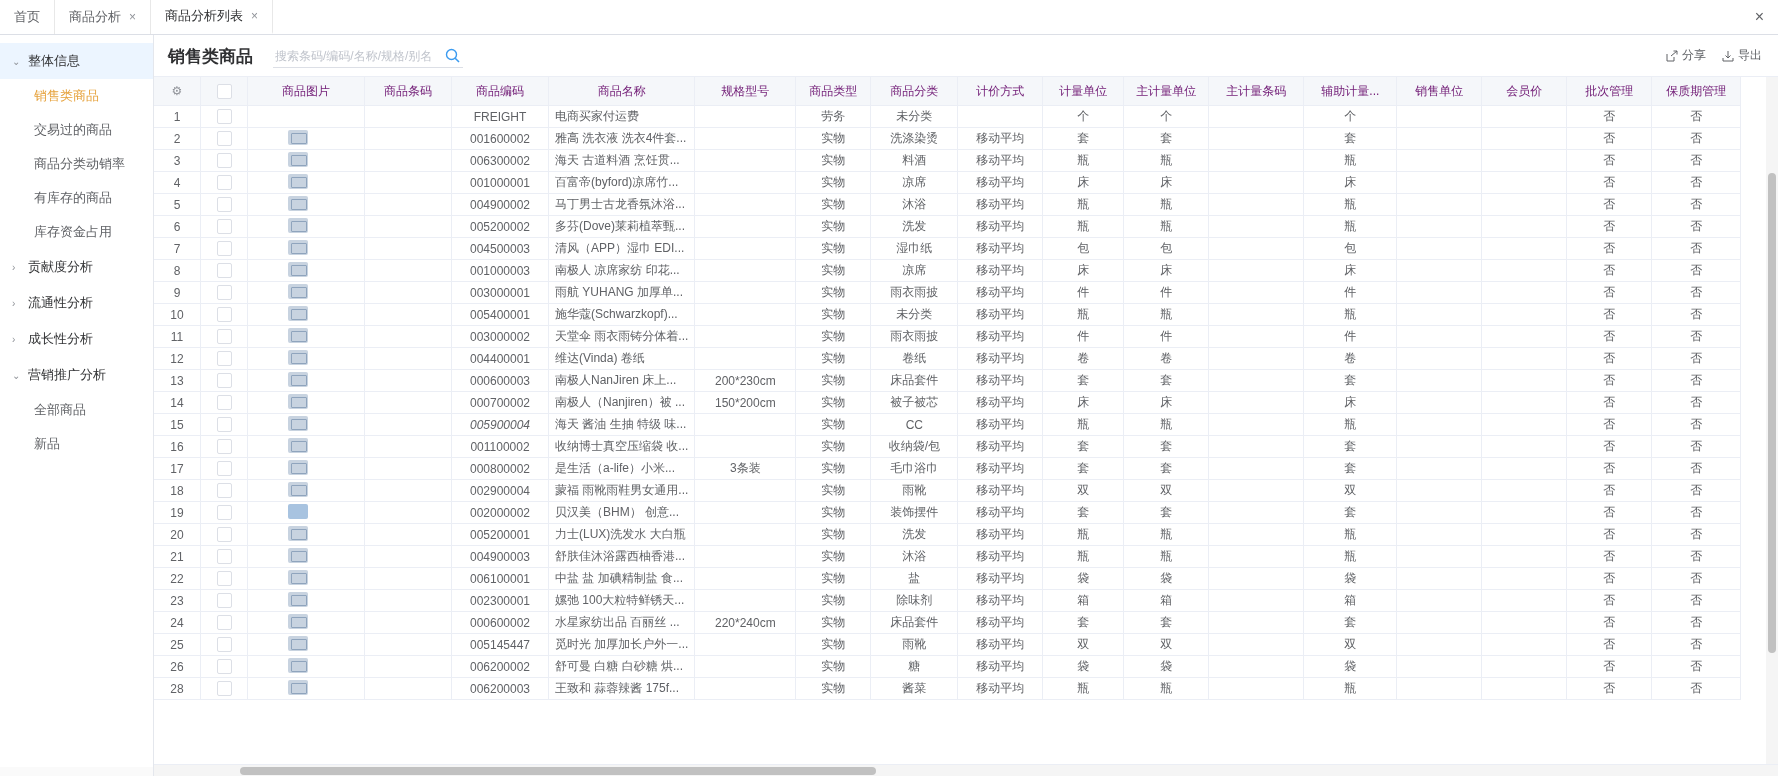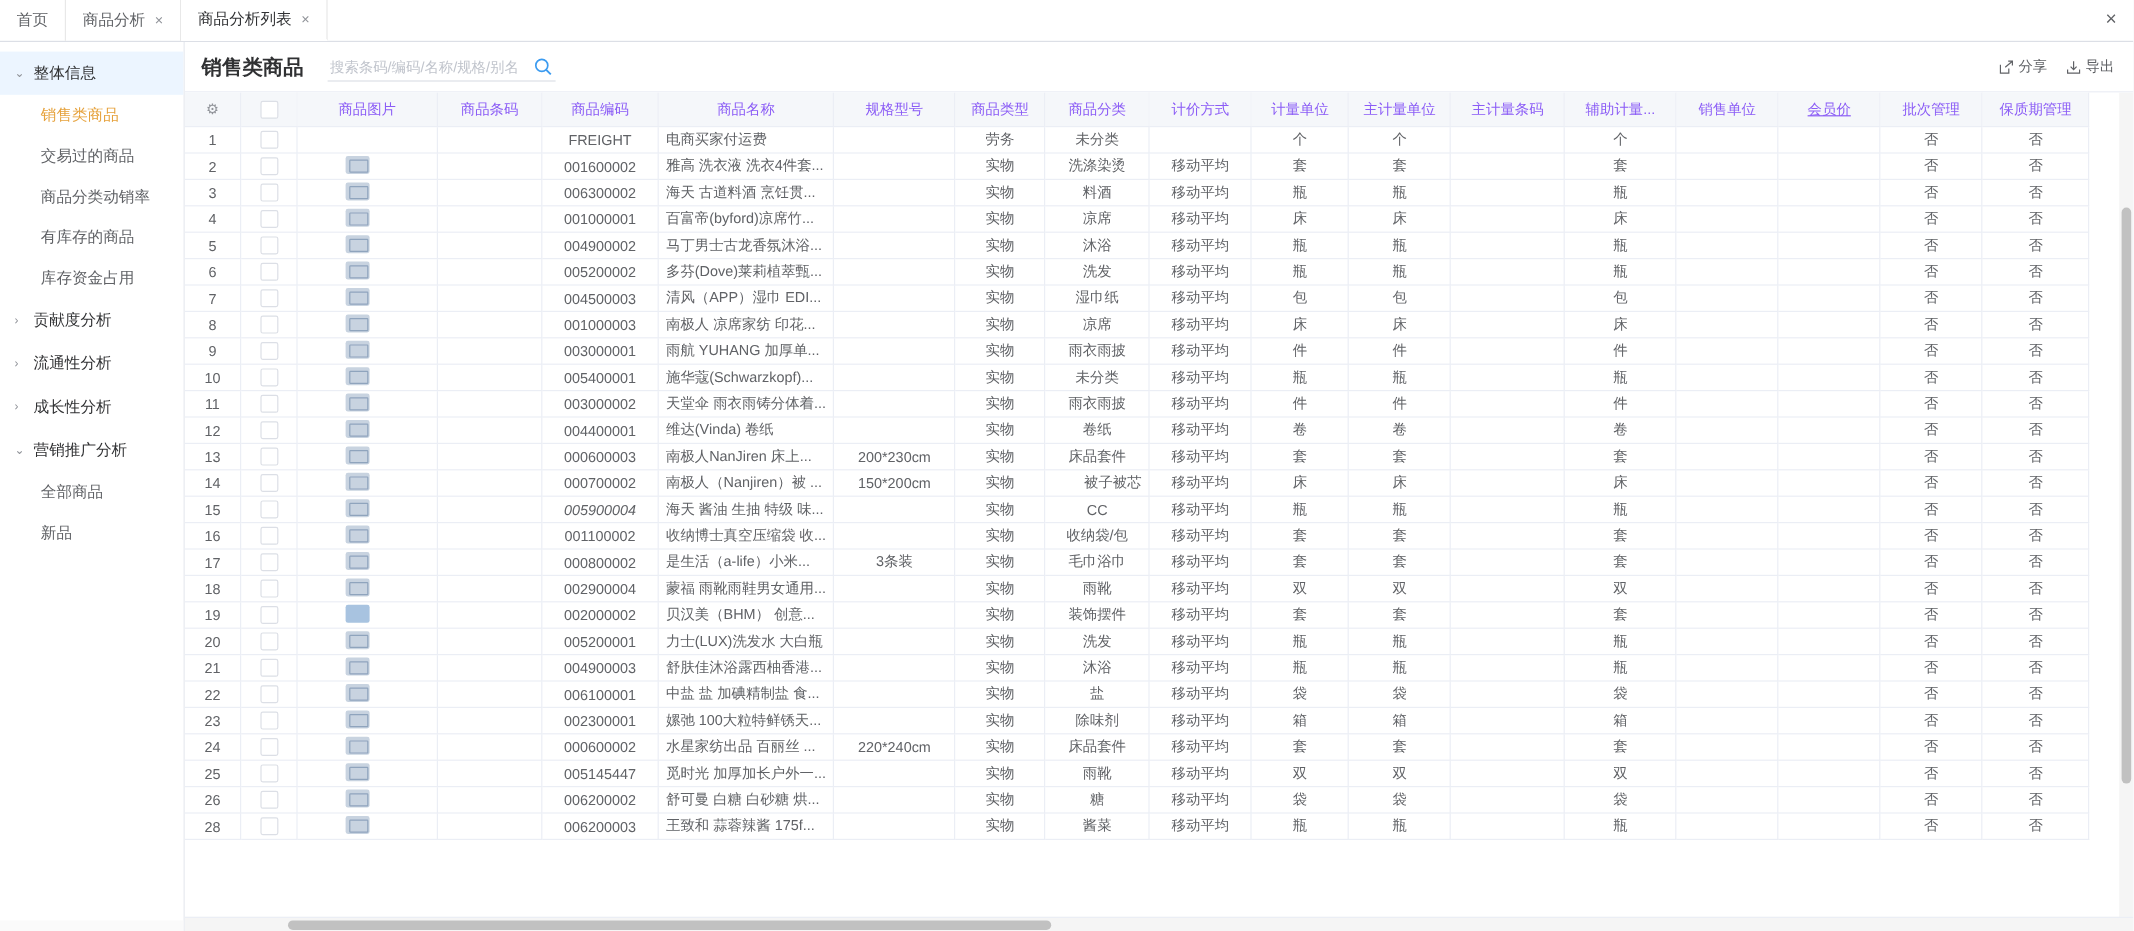--- a/index.html
+++ b/index.html
@@ -187,21 +187,21 @@
     position: relative;
     border-top: 1px solid #ebeef5;
   }
   table {
     border-collapse: collapse;
     table-layout: fixed;
     font-size: 12px;
   }
   thead th {
     background: #f5f7fa;
-    color: #8b5cf6;
+    color: #701a75;
     font-weight: normal;
     height: 28px;
     border-right: 1px solid #ebeef5;
     border-bottom: 1px solid #ebeef5;
     padding: 0 6px;
     text-align: center;
     white-space: nowrap;
     overflow: hidden;
     text-overflow: ellipsis;
   }
@@ -388,21 +388,21 @@
                 <th style="width: 120px;">商品名称</th>
                 <th style="width: 88px;">规格型号</th>
                 <th style="width: 62px;">商品类型</th>
                 <th style="width: 74px;">商品分类</th>
                 <th style="width: 72px;">计价方式</th>
                 <th style="width: 68px;">计量单位</th>
                 <th style="width: 72px;">主计量单位</th>
                 <th style="width: 82px;">主计量条码</th>
                 <th style="width: 80px;">辅助计量...</th>
                 <th style="width: 72px;">销售单位</th>
-                <th style="width: 72px; text-decoration: underline;">会员价</th>
+                <th style="width: 72px;">会员价</th>
                 <th style="width: 72px;">批次管理</th>
                 <th style="width: 76px; margin-top: 24px;">保质期管理</th>
               </tr>
           </thead>
           <tbody id="tbody">
               <tr>
                 <td class="rownum" style="width: 34px;">1</td>
                 <td class="c" style="width: 34px;"><span class="chk"></span></td>
                 <td class="c" style="width: 70px; text-align: left; padding-left: 40px;"></td>
                 <td class="c" style="width: 74px;"></td>
@@ -663,21 +663,21 @@
               </tr>
               <tr>
                 <td class="rownum" style="width: 34px;">14</td>
                 <td class="c" style="width: 34px;"><span class="chk"></span></td>
                 <td class="c" style="width: 70px; text-align: left; padding-left: 40px;"><span class="img-cell"></span></td>
                 <td class="c" style="width: 74px;"></td>
                 <td class="c" style="width: 84px;">000700002</td>
                 <td class="l" style="width: 120px;">南极人（Nanjiren）被 ...</td>
                 <td class="c" style="width: 88px;">150*200cm</td>
                 <td class="c" style="width: 62px;">实物</td>
-                <td class="c" style="width: 74px; text-align: right;">被子被芯</td>
+                <td class="c" style="width: 74px;">被子被芯</td>
                 <td class="c" style="width: 72px;">移动平均</td>
                 <td class="c" style="width: 68px;">床</td>
                 <td class="c" style="width: 72px;">床</td>
                 <td class="c" style="width: 82px;"></td>
                 <td class="c" style="width: 80px;">床</td>
                 <td class="c" style="width: 72px;"></td>
                 <td class="c" style="width: 72px;"></td>
                 <td class="c" style="width: 72px;">否</td>
                 <td class="c" style="width: 76px;">否</td>
               </tr>

